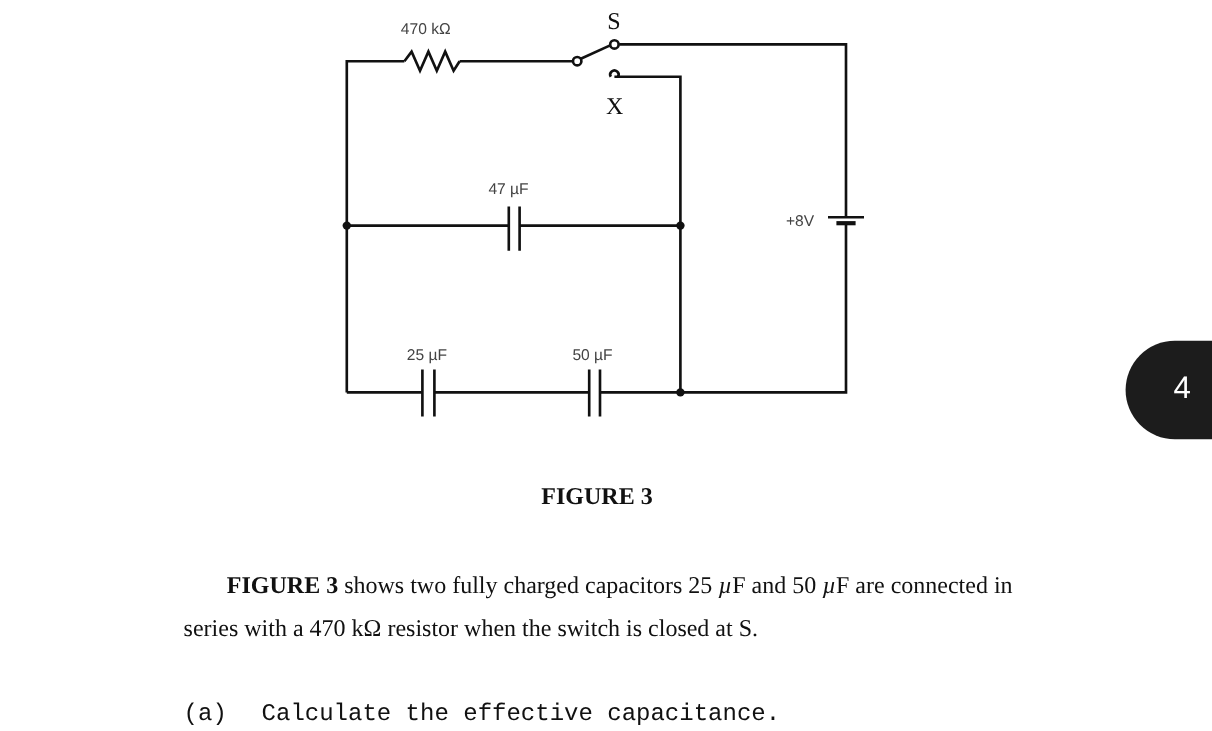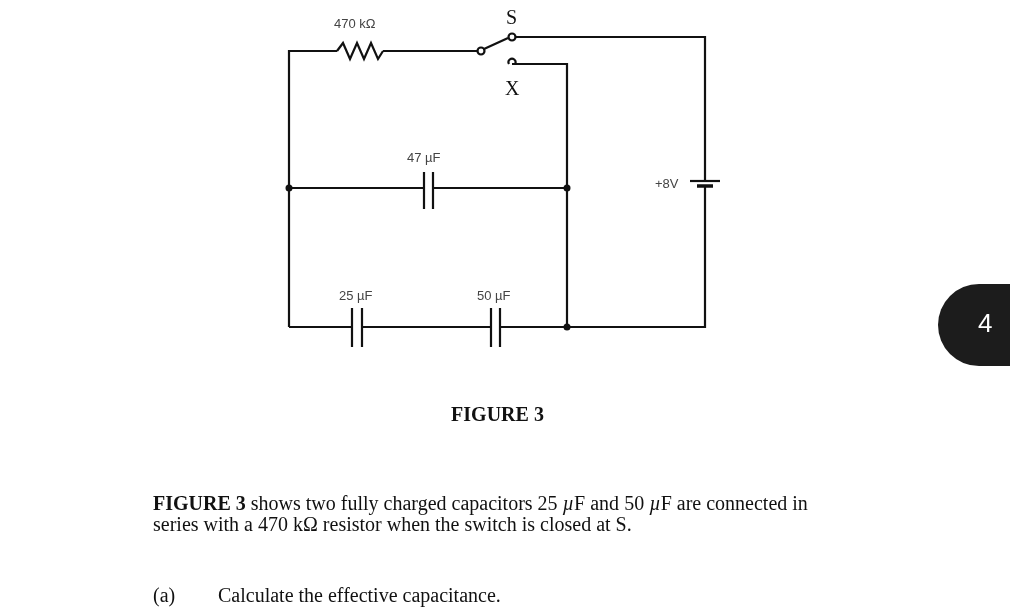--- a/index.html
+++ b/index.html
@@ -3,23 +3,23 @@
 <meta charset="utf-8">
 <style>
   html,body{margin:0;padding:0;background:#fff;}
   body{width:1010px;height:609px;position:relative;overflow:hidden;}
   #circuit{position:absolute;left:0;top:0;}
   .lbl{font-family:"Liberation Sans",sans-serif;font-size:13px;fill:#444;}
   .serif{font-family:"Liberation Serif",serif;font-size:20px;fill:#111;}
   .caption{position:absolute;left:0;top:403px;width:995px;text-align:center;font-family:"Liberation Serif",serif;font-weight:bold;font-size:20px;color:#111;}
   .para{position:absolute;left:153px;font-family:"Liberation Serif",serif;font-size:20px;color:#111;white-space:nowrap;}
   .para b{font-weight:bold;}
-  .p1{top:492px;}
+  .p1{top:477px;margin-left:36px;}
   .p2{top:513px;}
-  .p3{top:584px;}
+  .p3{top:584px;font-family:Liberation Mono, monospace;}
   .qlabel{display:inline-block;width:65px;}
   .page-tab{position:absolute;left:938px;top:284px;width:90px;height:82px;background:#1c1c1c;border-radius:41px 0 0 41px;}
   .page-tab span{position:absolute;left:40px;top:24px;color:#fff;font-family:"Liberation Sans",sans-serif;font-size:26px;}
   i.mu{font-style:italic;}
 </style>
 </head>
 <body>
 
 <svg id="circuit" width="1010" height="400">
   <g stroke="#111" stroke-width="2.2" fill="none">

